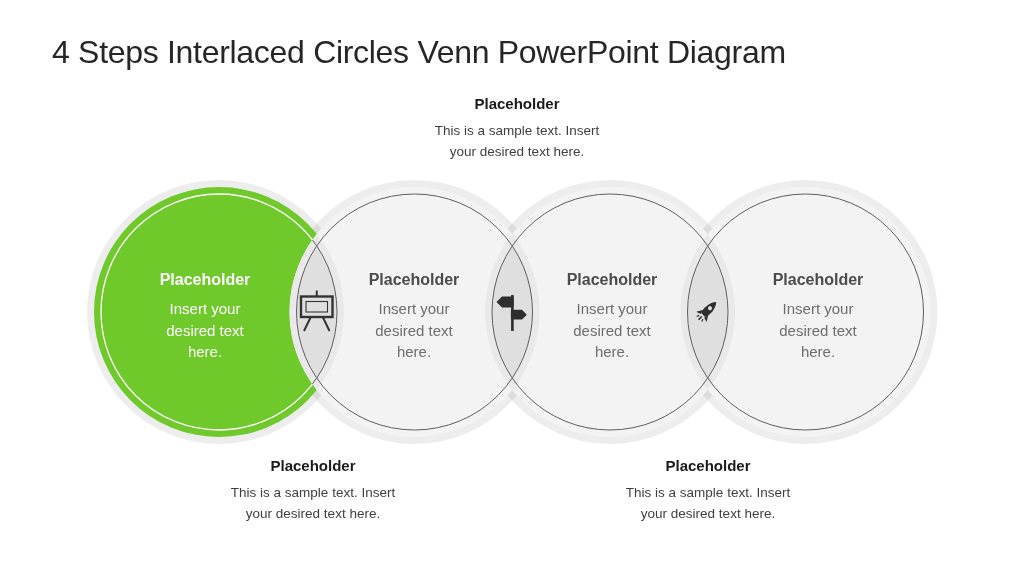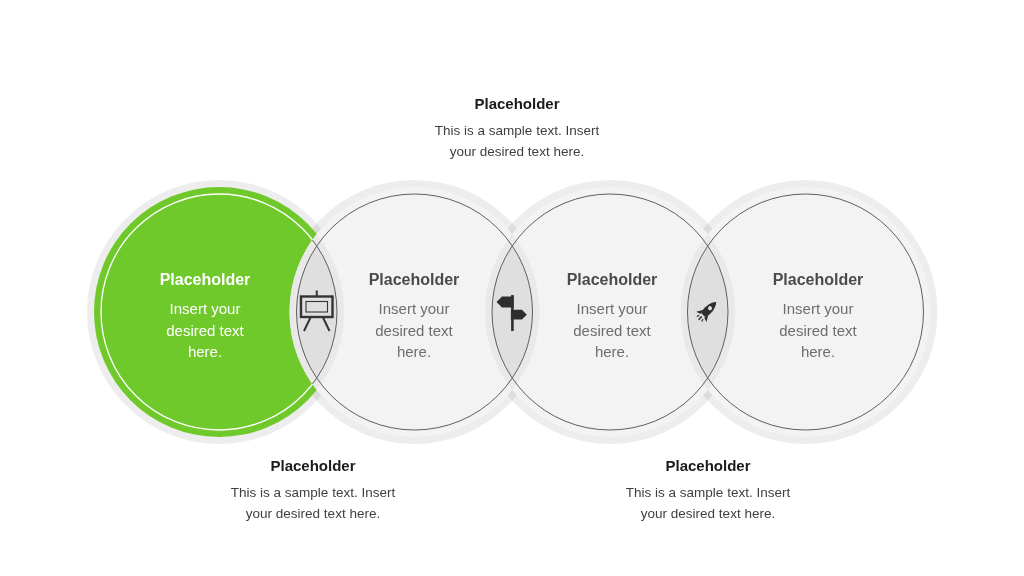--- a/index.html
+++ b/index.html
@@ -92,20 +92,21 @@
       <path d="M 0 -12 C 4.5 -7 5 1 2.8 6.5 L -2.8 6.5 C -5 1 -4.5 -7 0 -12 Z" fill="#2e2e2e"></path>
       <path d="M -3.4 2.5 L -7.2 9 L -2.6 7.6 Z" fill="#2e2e2e"></path>
       <path d="M 3.4 2.5 L 7.2 9 L 2.6 7.6 Z" fill="#2e2e2e"></path>
       <circle cx="0" cy="-3.2" r="2" fill="#dfdfe0"></circle>
       <line x1="0" y1="8.5" x2="0" y2="13" stroke="#2e2e2e" stroke-width="1.6"></line>
       <line x1="-2.6" y1="9.5" x2="-3.6" y2="12" stroke="#2e2e2e" stroke-width="1.2"></line>
       <line x1="2.6" y1="9.5" x2="3.6" y2="12" stroke="#2e2e2e" stroke-width="1.2"></line>
     </g>
   </svg>
 
+  <h1 class="slide-title">4 Steps Interlaced Circles Venn PowerPoint Diagram</h1>
 
   <div class="annotation ann-top">
     <span class="ann-heading">Placeholder</span>
     <div class="ann-body">This is a sample text. Insert
 your desired text here.</div>
   </div>
 
   <div class="annotation ann-bottom-left">
     <span class="ann-heading">Placeholder</span>
     <div class="ann-body">This is a sample text. Insert

